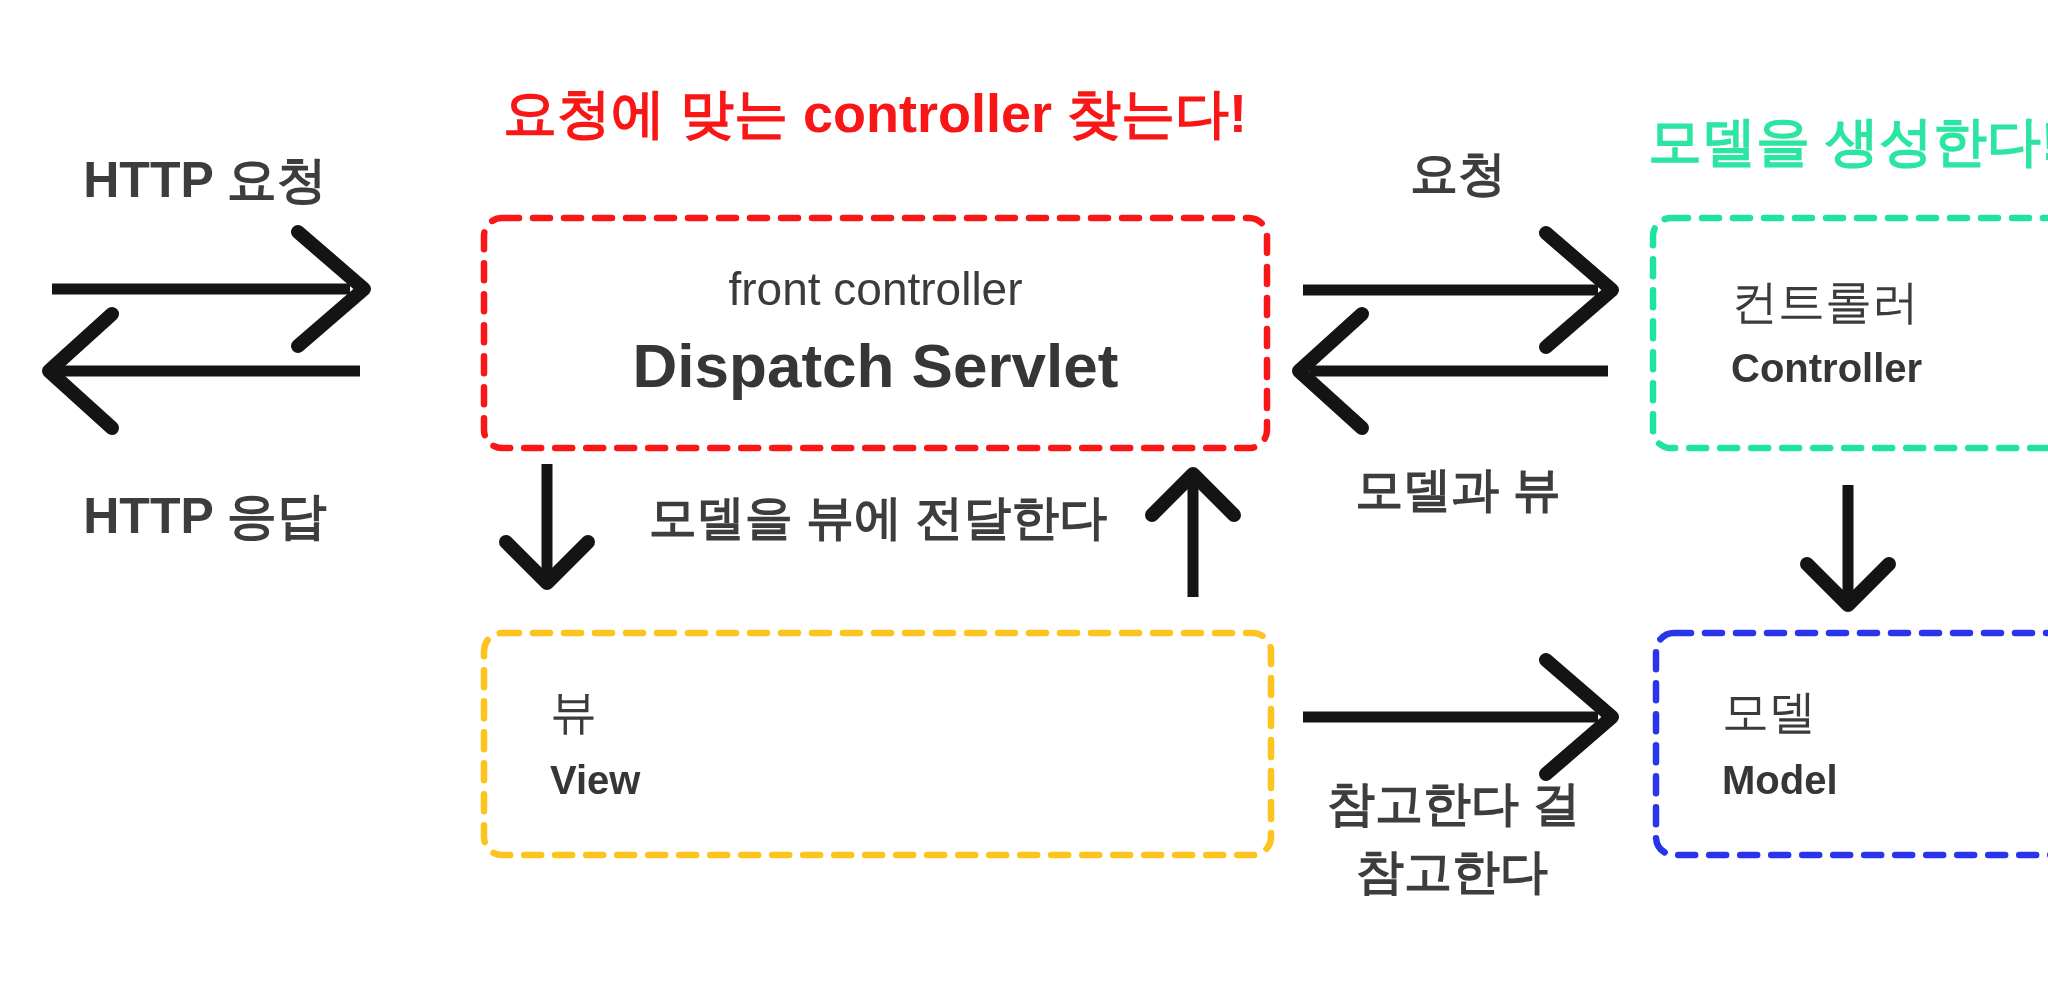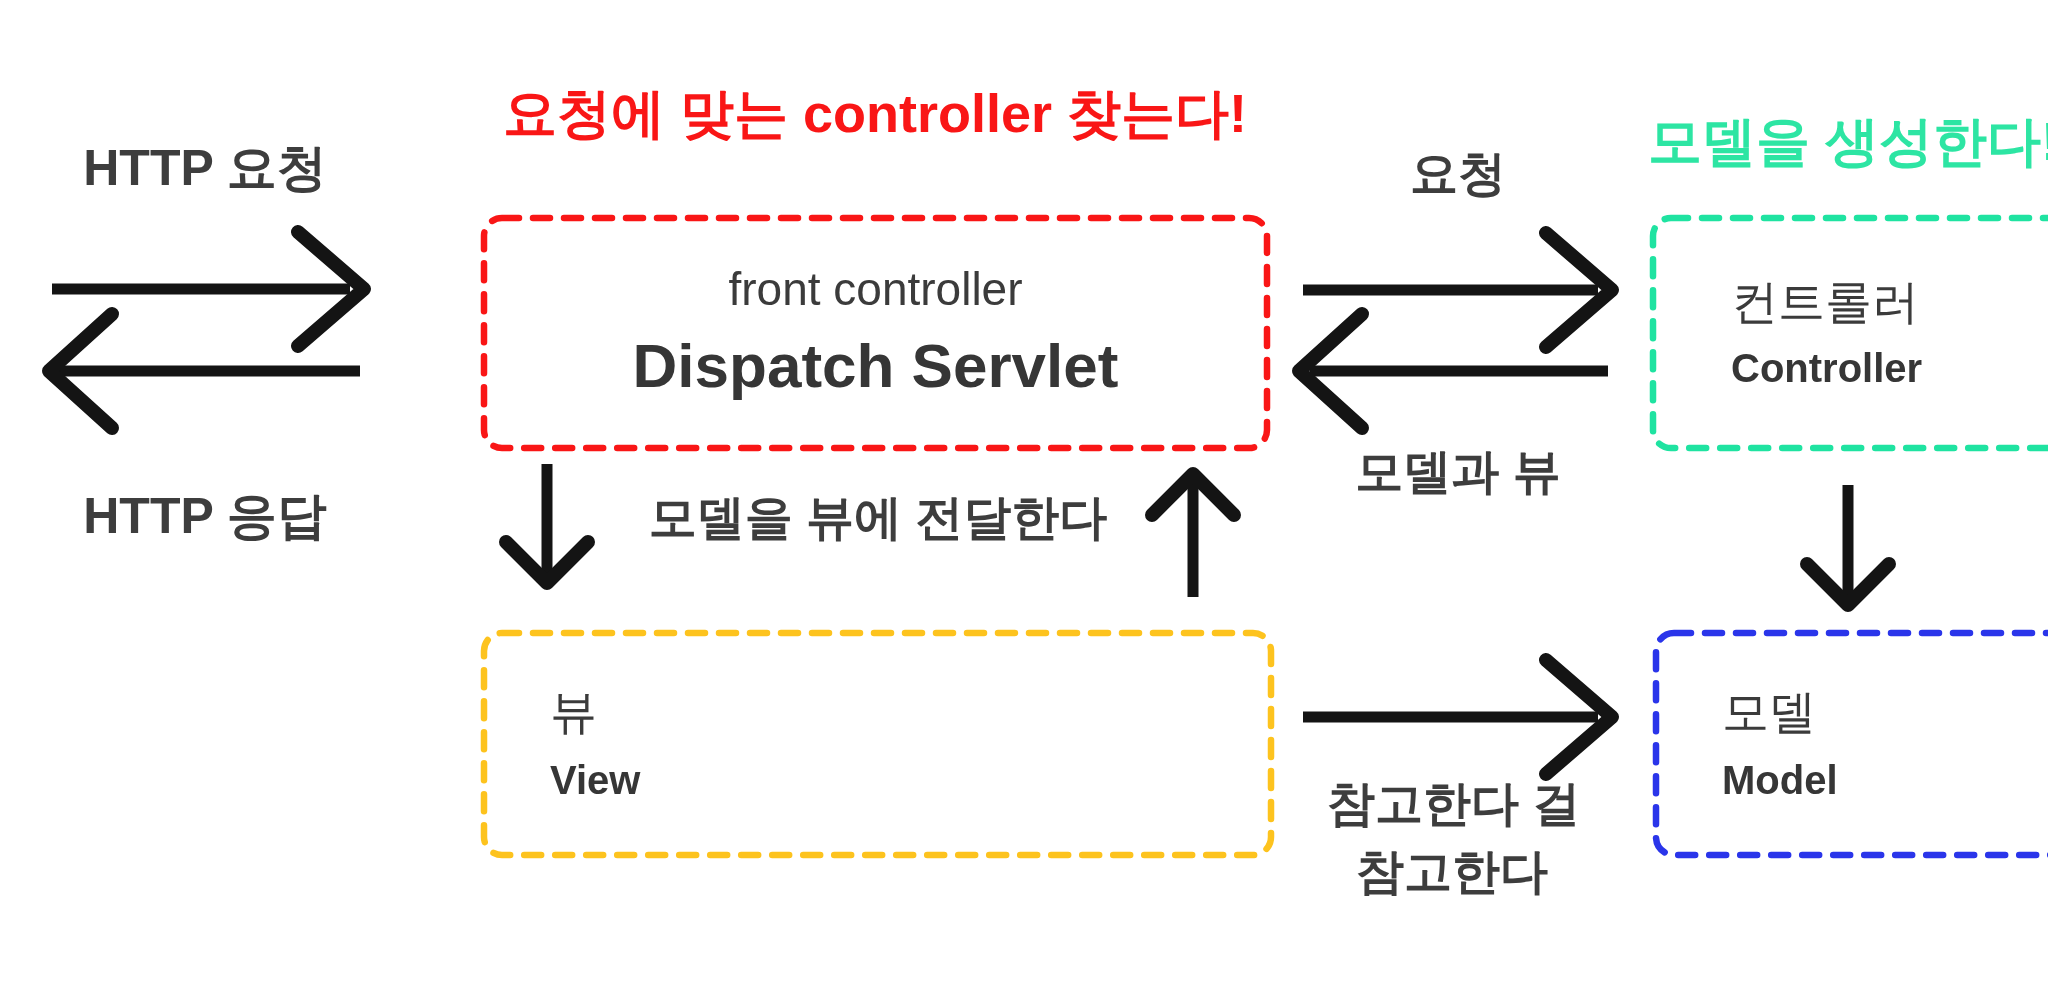--- a/index.html
+++ b/index.html
@@ -110,28 +110,28 @@
       <line x1="1848" y1="485" x2="1848" y2="595" stroke-width="11"></line>
       <polyline points="1807,564 1848,605 1889,564" stroke-width="14" stroke-linecap="round" stroke-linejoin="round"></polyline>
     </g>
 
     <g stroke="#141414" fill="none">
       <line x1="1303" y1="717" x2="1598" y2="717" stroke-width="11"></line>
       <polyline points="1546,660 1612,717 1546,774" stroke-width="14" stroke-linecap="round" stroke-linejoin="round"></polyline>
     </g>
   </svg>
 
-  <div class="abs label side-label" style="left:40px; top:140px; width:330px;">HTTP 요청</div>
+  <div class="abs label side-label" style="left:40px; top:152px; width:330px;">HTTP 요청</div>
   <div class="abs label side-label" style="left:40px; top:488px; width:330px;">HTTP 응답</div>
 
   <div class="abs note note-red" style="left:455px; top:84px; width:840px;">요청에 맞는 controller 찾는다!</div>
   <div class="abs note note-green" style="left:1648px; top:112px; width:400px;">모델을 생성한다!</div>
 
   <div class="abs label" style="left:1378px; top:146px; width:160px;">요청</div>
-  <div class="abs label" style="left:1328px; top:444px; width:260px;">모델과 뷰</div>
+  <div class="abs label" style="left:1328px; top:462px; width:260px;">모델과 뷰</div>
   <div class="abs label" style="left:618px; top:490px; width:520px;">모델을 뷰에 전달한다</div>
   <div class="abs label two-line" style="left:1327px; top:770px; width:250px;">
     <span>참고한다 걸</span>
     <span>참고한다</span>
   </div>
 
   <div class="abs box-content box-center" style="left:484px; top:218px; width:783px; height:230px; gap:12px;">
     <div class="box-subtitle box-subtitle-plain">front controller</div>
     <div class="box-title dispatcher-title">Dispatch Servlet</div>
   </div>

